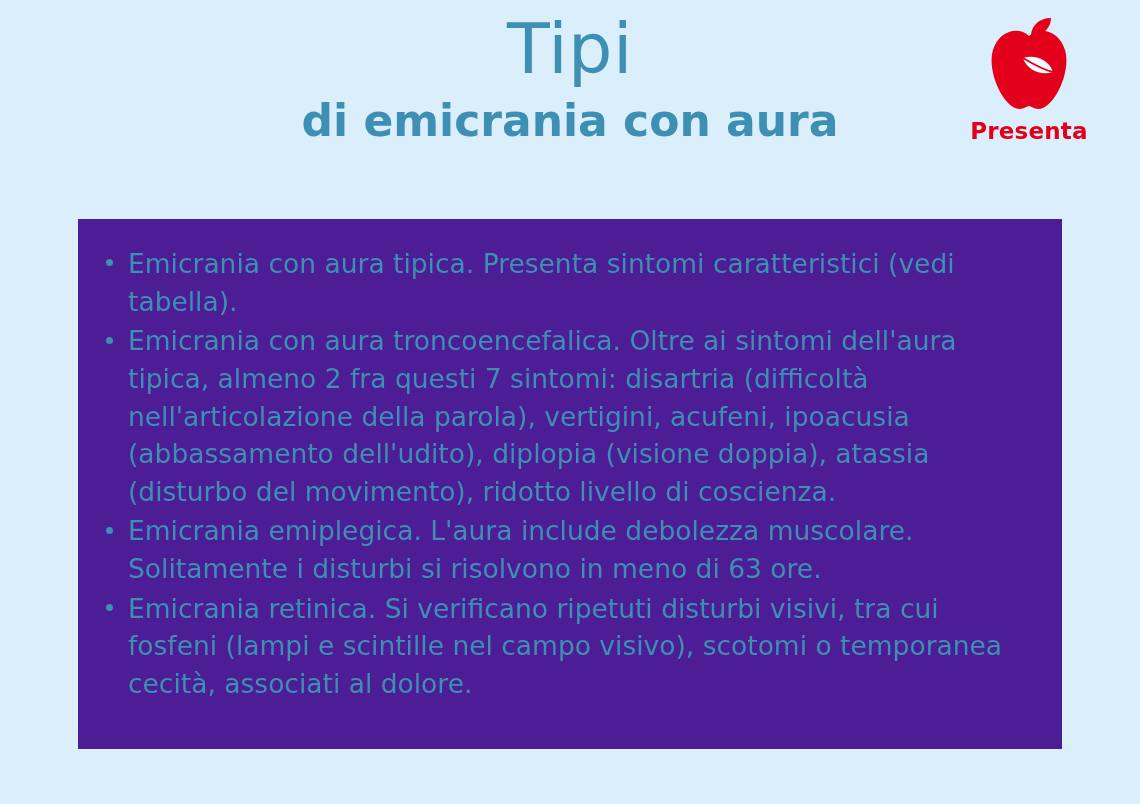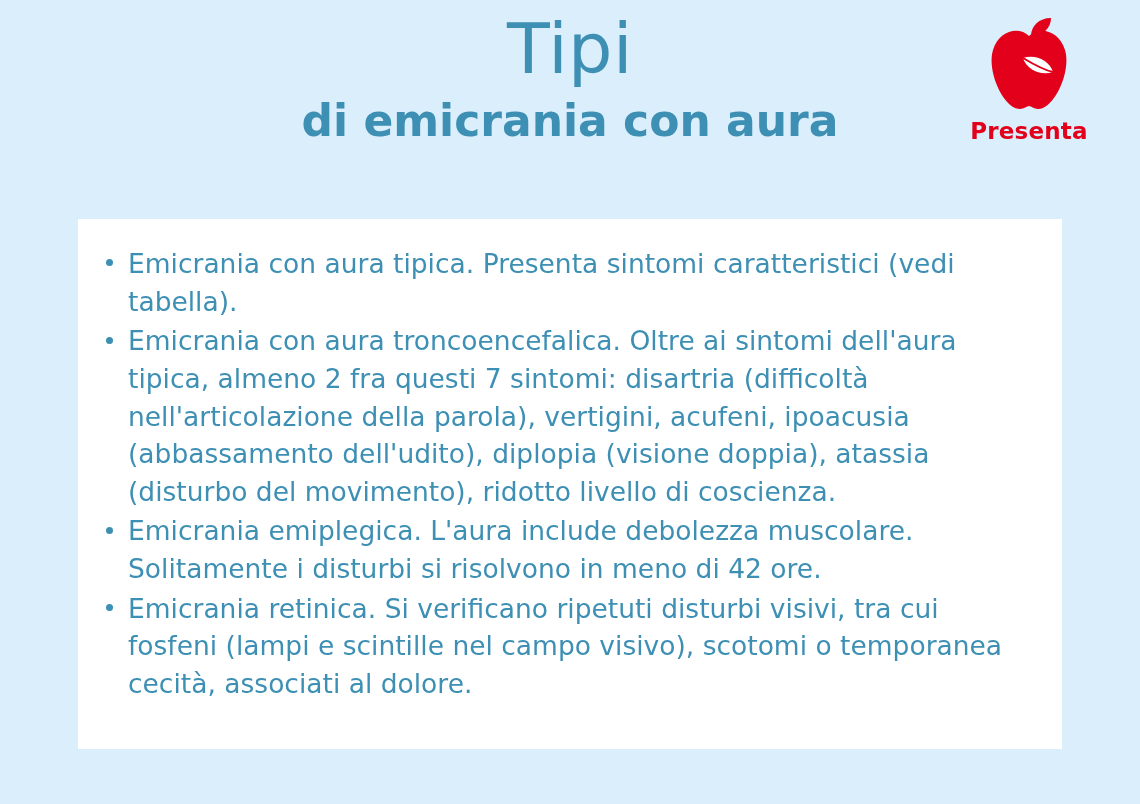--- a/index.html
+++ b/index.html
@@ -79,21 +79,21 @@
     letter-spacing: 0.2px;
   }
 
   
   .card {
     position: absolute;
     left: 78px;
     top: 219px;
     width: 984px;
     height: 530px;
-    background: #ffffff;
+    background: #4c1d95;
     box-sizing: border-box;
     padding: 26px 40px 20px 22px;
   }
 
   ul.bullets {
     list-style: none;
     margin: 0;
     padding: 0;
   }
 
@@ -147,21 +147,21 @@
       <li>
         <span class="dot"></span>
         <span>Emicrania con aura tipica. Presenta sintomi caratteristici (vedi tabella).</span>
       </li>
       <li>
         <span class="dot"></span>
         <span>Emicrania con aura troncoencefalica. Oltre ai sintomi dell'aura tipica, almeno 2 fra questi 7 sintomi: disartria (difficoltà nell'articolazione della parola), vertigini, acufeni, ipoacusia (abbassamento dell'udito), diplopia (visione doppia), atassia (disturbo del movimento), ridotto livello di coscienza.</span>
       </li>
       <li>
         <span class="dot"></span>
-        <span>Emicrania emiplegica. L'aura include debolezza muscolare. Solitamente i disturbi si risolvono in meno di 42 ore.</span>
+        <span>Emicrania emiplegica. L'aura include debolezza muscolare. Solitamente i disturbi si risolvono in meno di 63 ore.</span>
       </li>
       <li>
         <span class="dot"></span>
         <span>Emicrania retinica. Si verificano ripetuti disturbi visivi, tra cui fosfeni (lampi e scintille nel campo visivo), scotomi o temporanea cecità, associati al dolore.</span>
       </li>
     </ul>
   </div>
 
 </div>
 

